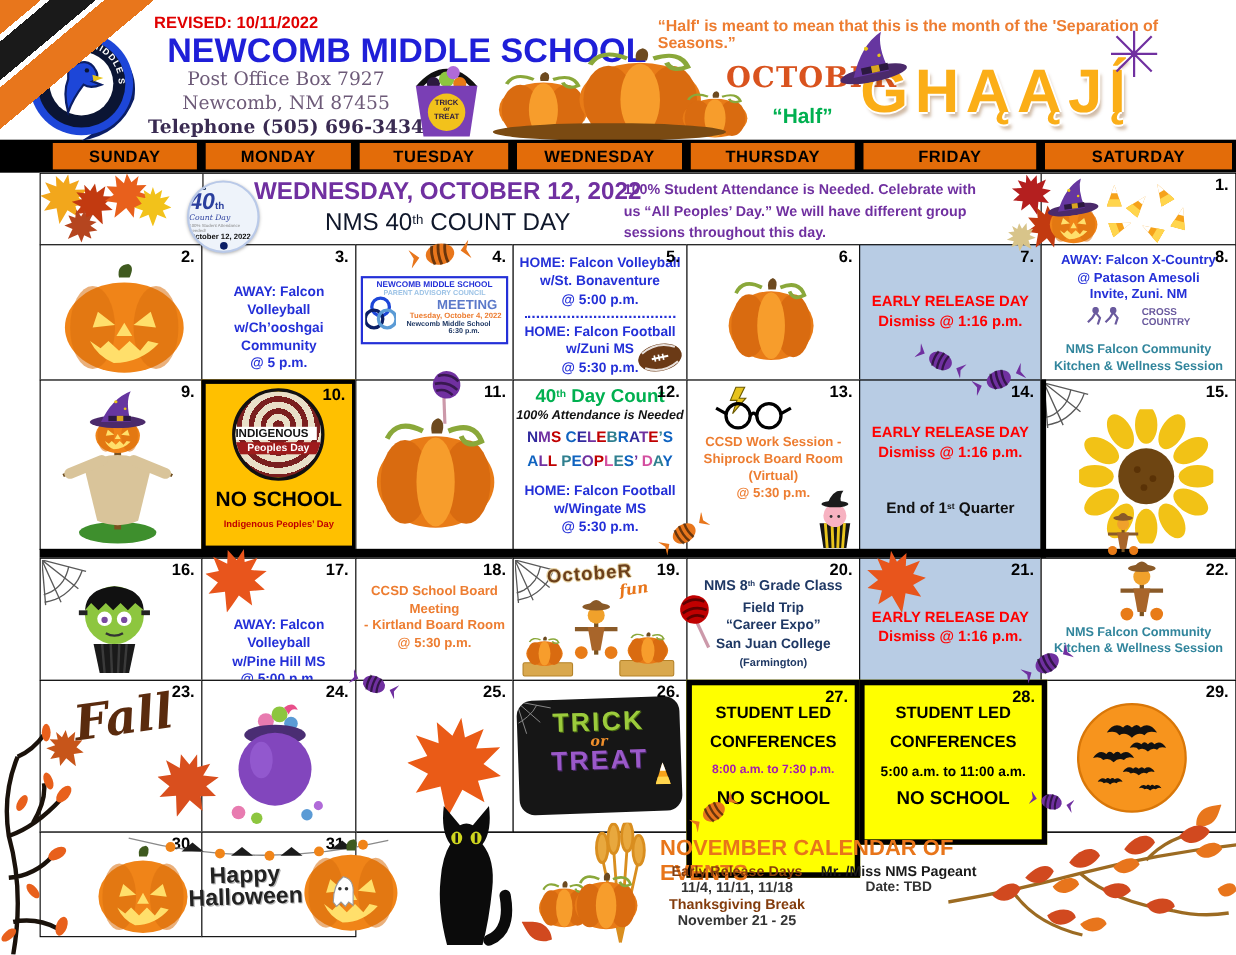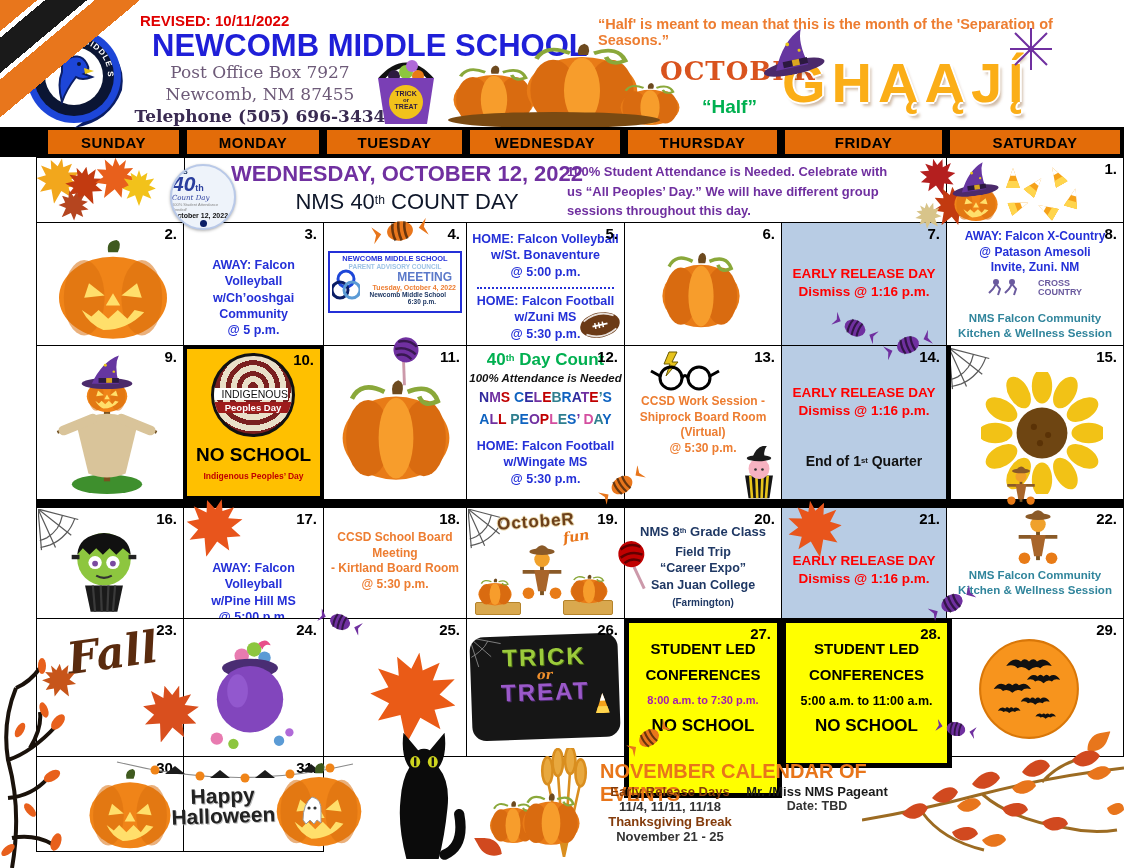--- a/index.html
+++ b/index.html
@@ -346,21 +346,21 @@
       <path d="M12 80 L30 72 M108 80 L92 72" stroke="#6b4a1c" stroke-width="3"></path>
       <path d="M30 70 Q60 52 90 70 L78 122 Q60 130 42 122 Z" fill="#d9c49a"></path>
       <path d="M18 78 L46 66 M102 78 L74 66" stroke="#d9c49a" stroke-width="10" stroke-linecap="round"></path>
       <use href="#s-jack" x="38" y="20" width="44" height="40"></use>
       <use href="#s-hat" x="28" y="0" width="64" height="36"></use>
     </svg>
   </div>
   <div class="cell c2 r3" style="background:#ffc000;border:4px solid #000">
       <div class="num">10.</div>
     <div class="abs" style="left:24px;top:4px;width:84px;height:84px;border-radius:50%;border:3px solid #111;overflow:hidden;background:repeating-radial-gradient(circle at 50% 40%,#7a1f1f 0 5px,#e9dfc8 5px 11px)">
-      <div style="position:absolute;left:0;right:4px;top:32px;background:#fff;font-size:10.5px;font-weight:400;text-align:right;color:#111">INDIGENOUS</div>
+      <div style="position:absolute;left:0;right:4px;top:32px;background:#fff;font-size:10.5px;font-weight:700;text-align:left;color:#111">INDIGENOUS</div>
       <div style="position:absolute;left:0;right:0;top:46px;background:#9e1b1b;font-size:9.5px;font-weight:700;text-align:center;color:#fff">Peoples Day</div>
     </div>
     <div class="t" style="top:94px;font-size:19px;font-weight:800;color:#000">NO SCHOOL</div>
     <div class="t" style="top:122px;font-size:8.5px;font-weight:700;color:#c00000">Indigenous Peoples’ Day</div>
   </div>
   <div class="cell c3 r3">
       <div class="num">11.</div>
     <svg class="deco" style="left:14px;top:32px" width="116" height="104" viewBox="0 0 100 90" preserveAspectRatio="none">
         <use href="#s-pump"></use>
       </svg>

